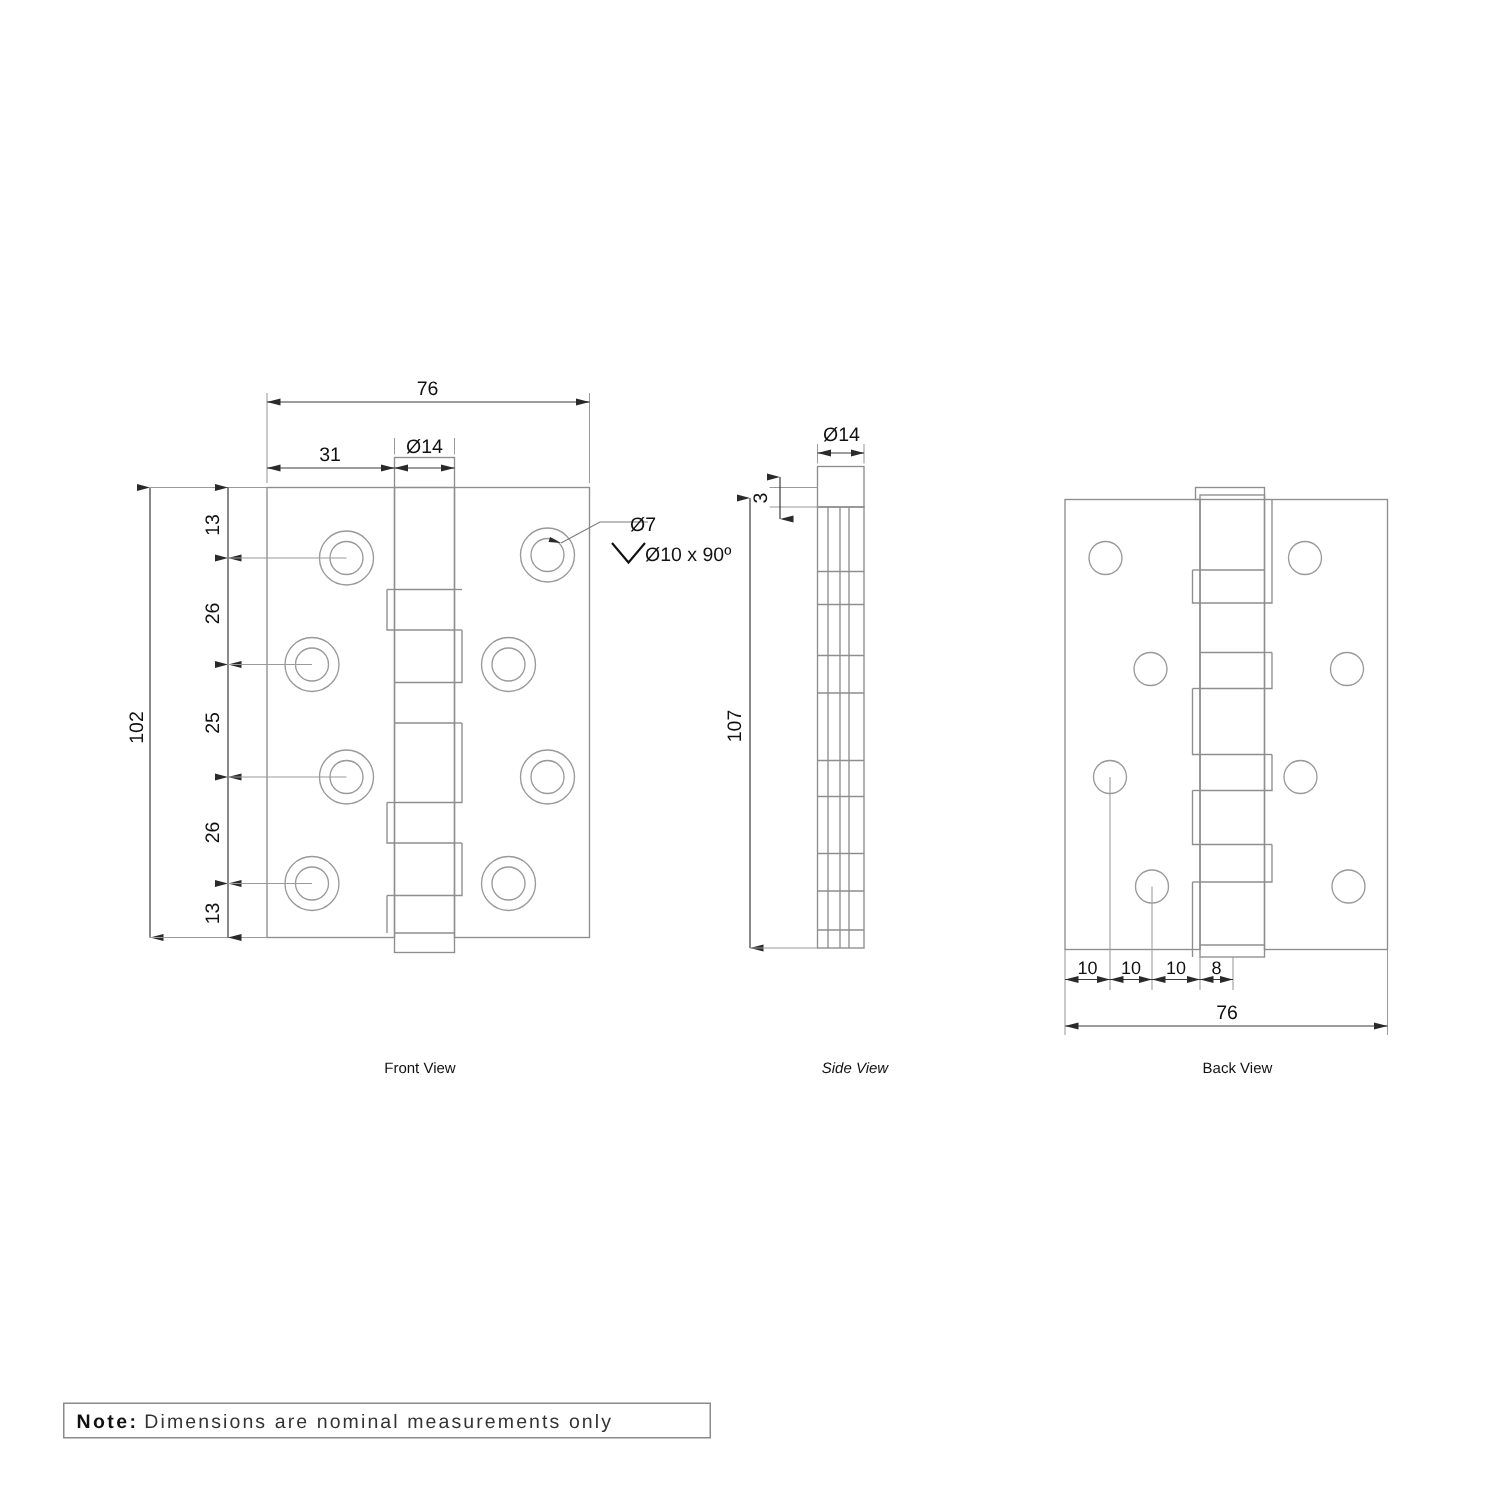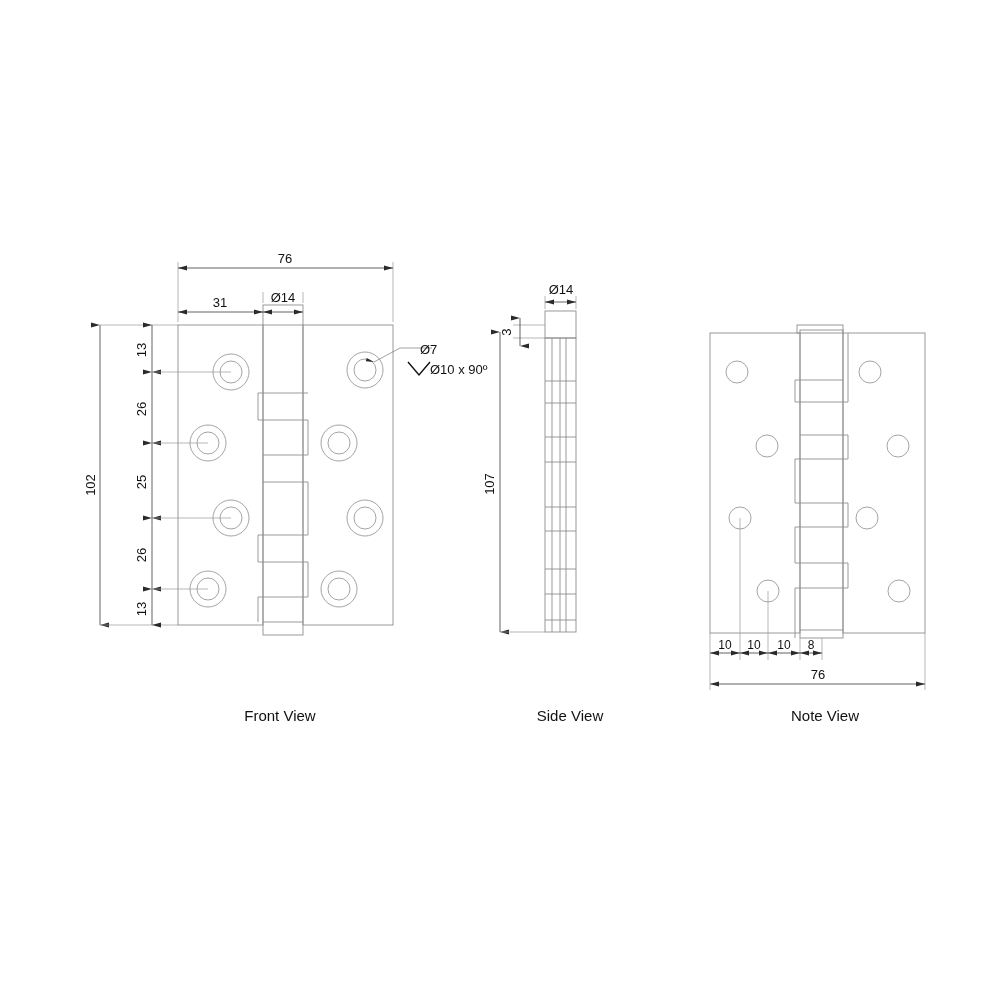--- a/index.html
+++ b/index.html
@@ -23,27 +23,27 @@
   }
   svg.sheet {
     position: absolute;
     left: 0; top: 0;
     width: 1001px;
     height: 1000px;
   }
   .view-label {
     position: absolute;
     font-family: "Liberation Sans", sans-serif;
-    font-size: 15px;
+    font-size: 10px;
     color: #111111;
     white-space: nowrap;
     text-align: center;
   }
   #label-front { left: 180px; top: 707px; width: 200px; }
-  #label-side  { left: 470px; top: 707px; width: 200px; }
+  #label-side  { left: 470px; top: 707px; width: 200px; font-style: italic; }
   #label-back  { left: 725px; top: 707px; width: 200px; }
 
   #note-box {
     position: absolute;
     left: 42px;
     top: 935px;
     width: 432px;
     height: 24px;
     border: 1px solid #8a8a8a;
     box-sizing: border-box;
@@ -352,16 +352,20 @@
       <text x="811" y="649" text-anchor="middle" class="dim-text-sm">8</text>
 
       <line x1="710" y1="684" x2="925" y2="684" class="dim-line" marker-start="url(#arrR)" marker-end="url(#arrL)"></line>
       <text x="818" y="679" text-anchor="middle" class="dim-text">76</text>
       <line x1="710" y1="660" x2="710" y2="690" class="ext-line"></line>
     </g>
   </svg>
 
   <div class="view-label" id="label-front">Front View</div>
   <div class="view-label" id="label-side">Side View</div>
-  <div class="view-label" id="label-back">Note View</div>
-
+  <div class="view-label" id="label-back">Back View</div>
+
+  <div id="note-box">
+    <span id="note-label">Note:</span>
+    <span id="note-text">Dimensions are nominal measurements only</span>
+  </div>
 
 </div>
 
 </body></html>

